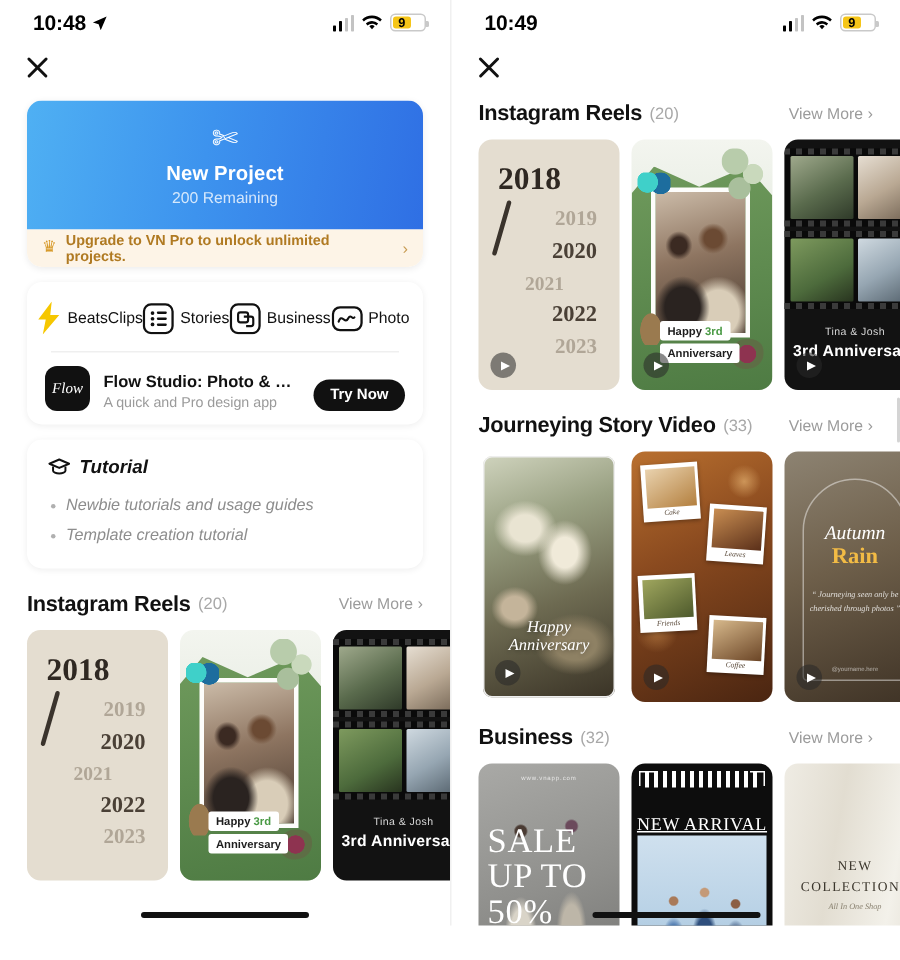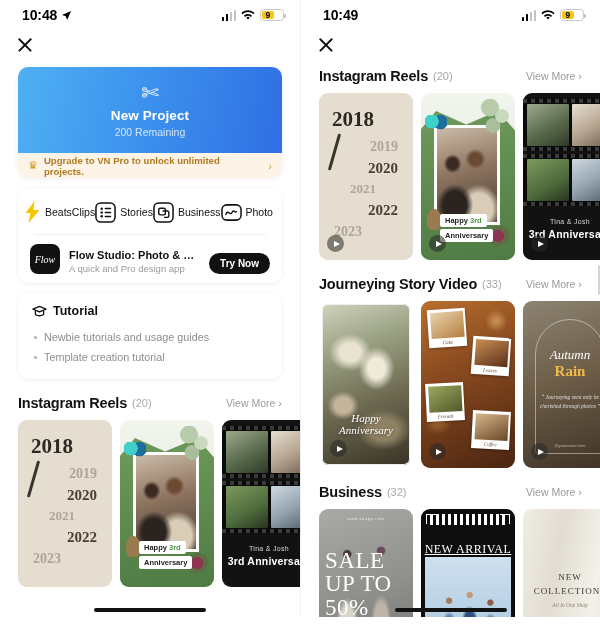--- a/index.html
+++ b/index.html
@@ -98,21 +98,21 @@
   .flow-txt { flex:1; min-width:0; }
   .flow-t { font-size: 11px; font-weight: bold; color:#111; white-space:nowrap;
             overflow:hidden; text-overflow:ellipsis; }
   .flow-s { font-size: 9.5px; color:#9a9a9a; margin-top: 2px; }
   .try-btn {
     background:#111; color:#fff; font-size:10px; font-weight:bold;
     padding: 5px 11px; border-radius: 12px; border:none; cursor:pointer; flex-shrink:0;
   }
 
   
-  .tut { padding: 11px 14px 12px 14px; }
+  .tut { padding: 11px 14px 12px 14px; font-style: italic; }
   .tut-head { display:flex; align-items:center; gap:6px; margin-bottom:9px; }
   .tut-title { font-size: 12.5px; font-weight: bold; color:#111; }
   .tut-item { display:flex; align-items:center; gap:7px; padding: 4px 0 4px 2px; cursor:pointer; }
   .dot { width:3px; height:3px; border-radius:50%; background:#b0b0b0; flex-shrink:0; }
   .tut-lb { font-size: 10.8px; color:#8d8d8d; }
 
   
   .sec-head {
     display:flex; align-items:center; padding: 0 18px; margin-top: 16px;
   }
@@ -143,21 +143,21 @@
   .t-years { background:#e4ddd0; padding: 11px 9px 0 9px; position:relative; }
   .t-years .ln { position:absolute; left:14px; top:40px; width:3px; height:38px;
                  background:#3a332c; transform: rotate(16deg); border-radius:2px; }
   .yr { font-family:"Liberation Serif", serif; font-weight:bold; color:#4a4036;
         line-height: 1.5; text-align:right; padding-right: 6px; }
   .yr.y0 { font-size: 21px; color:#2f2822; text-align:left; padding-left:4px; }
   .yr.y1 { font-size: 14px; color:#b0a697; }
   .yr.y2 { font-size: 15px; color:#4a4036; }
   .yr.y3 { font-size: 13px; color:#b0a697; text-align:center;}
   .yr.y4 { font-size: 15px; color:#4a4036;text-align:right; }
-  .yr.y5 { font-size: 14px; color:#b0a697; text-align:left; padding-left:6px;}
+  .yr.y5 { font-size: 14px; color:#b0a697; text-align:right; padding-left:6px;}
 
   
   .t-couple { background: linear-gradient(#f3f5ef 0%, #e6ece2 40%, #cfdcc6 100%); }
   .t-couple .greenhill {
     position:absolute; left:0; right:0; top:18px; height:150px;
     background: linear-gradient(170deg,#6f9a5c 0%, #4e7b43 100%);
     clip-path: polygon(0 12%,16% 0,48% 9%,82% 0,100% 13%,100% 100%,0 100%);
   }
   .t-couple .photo {
     position:absolute; left:13px; top:32px; width:66px; height:100px;

